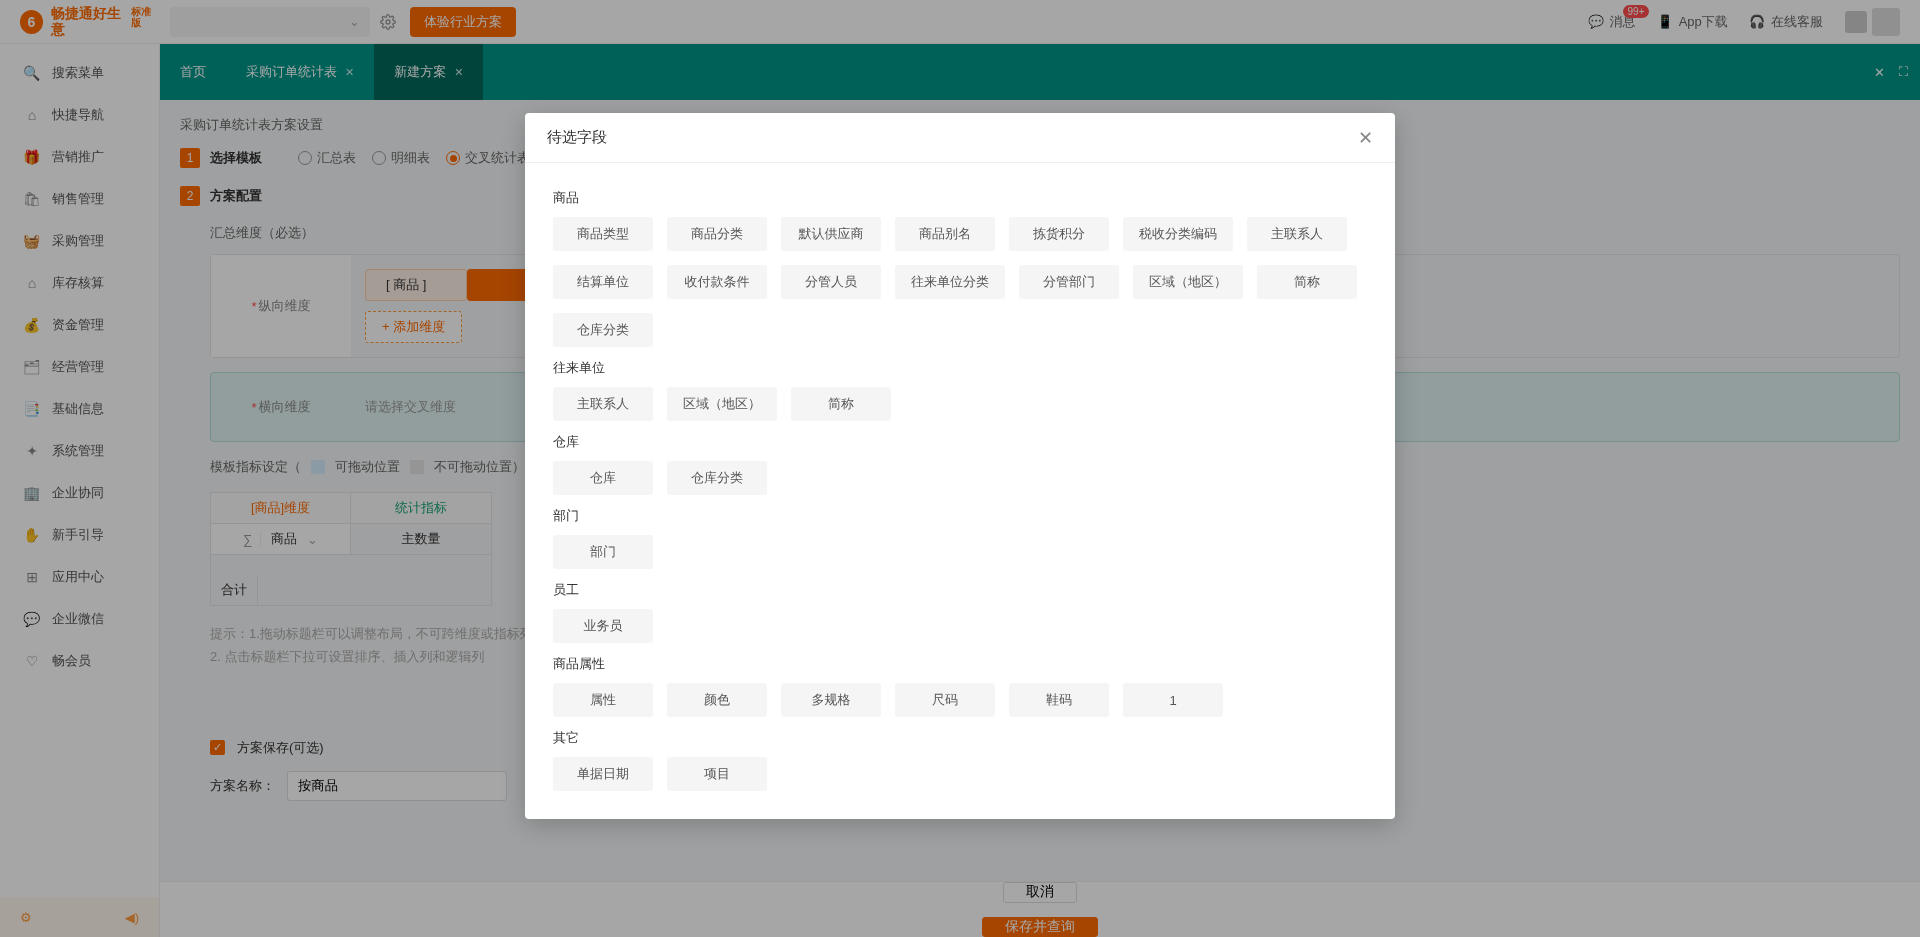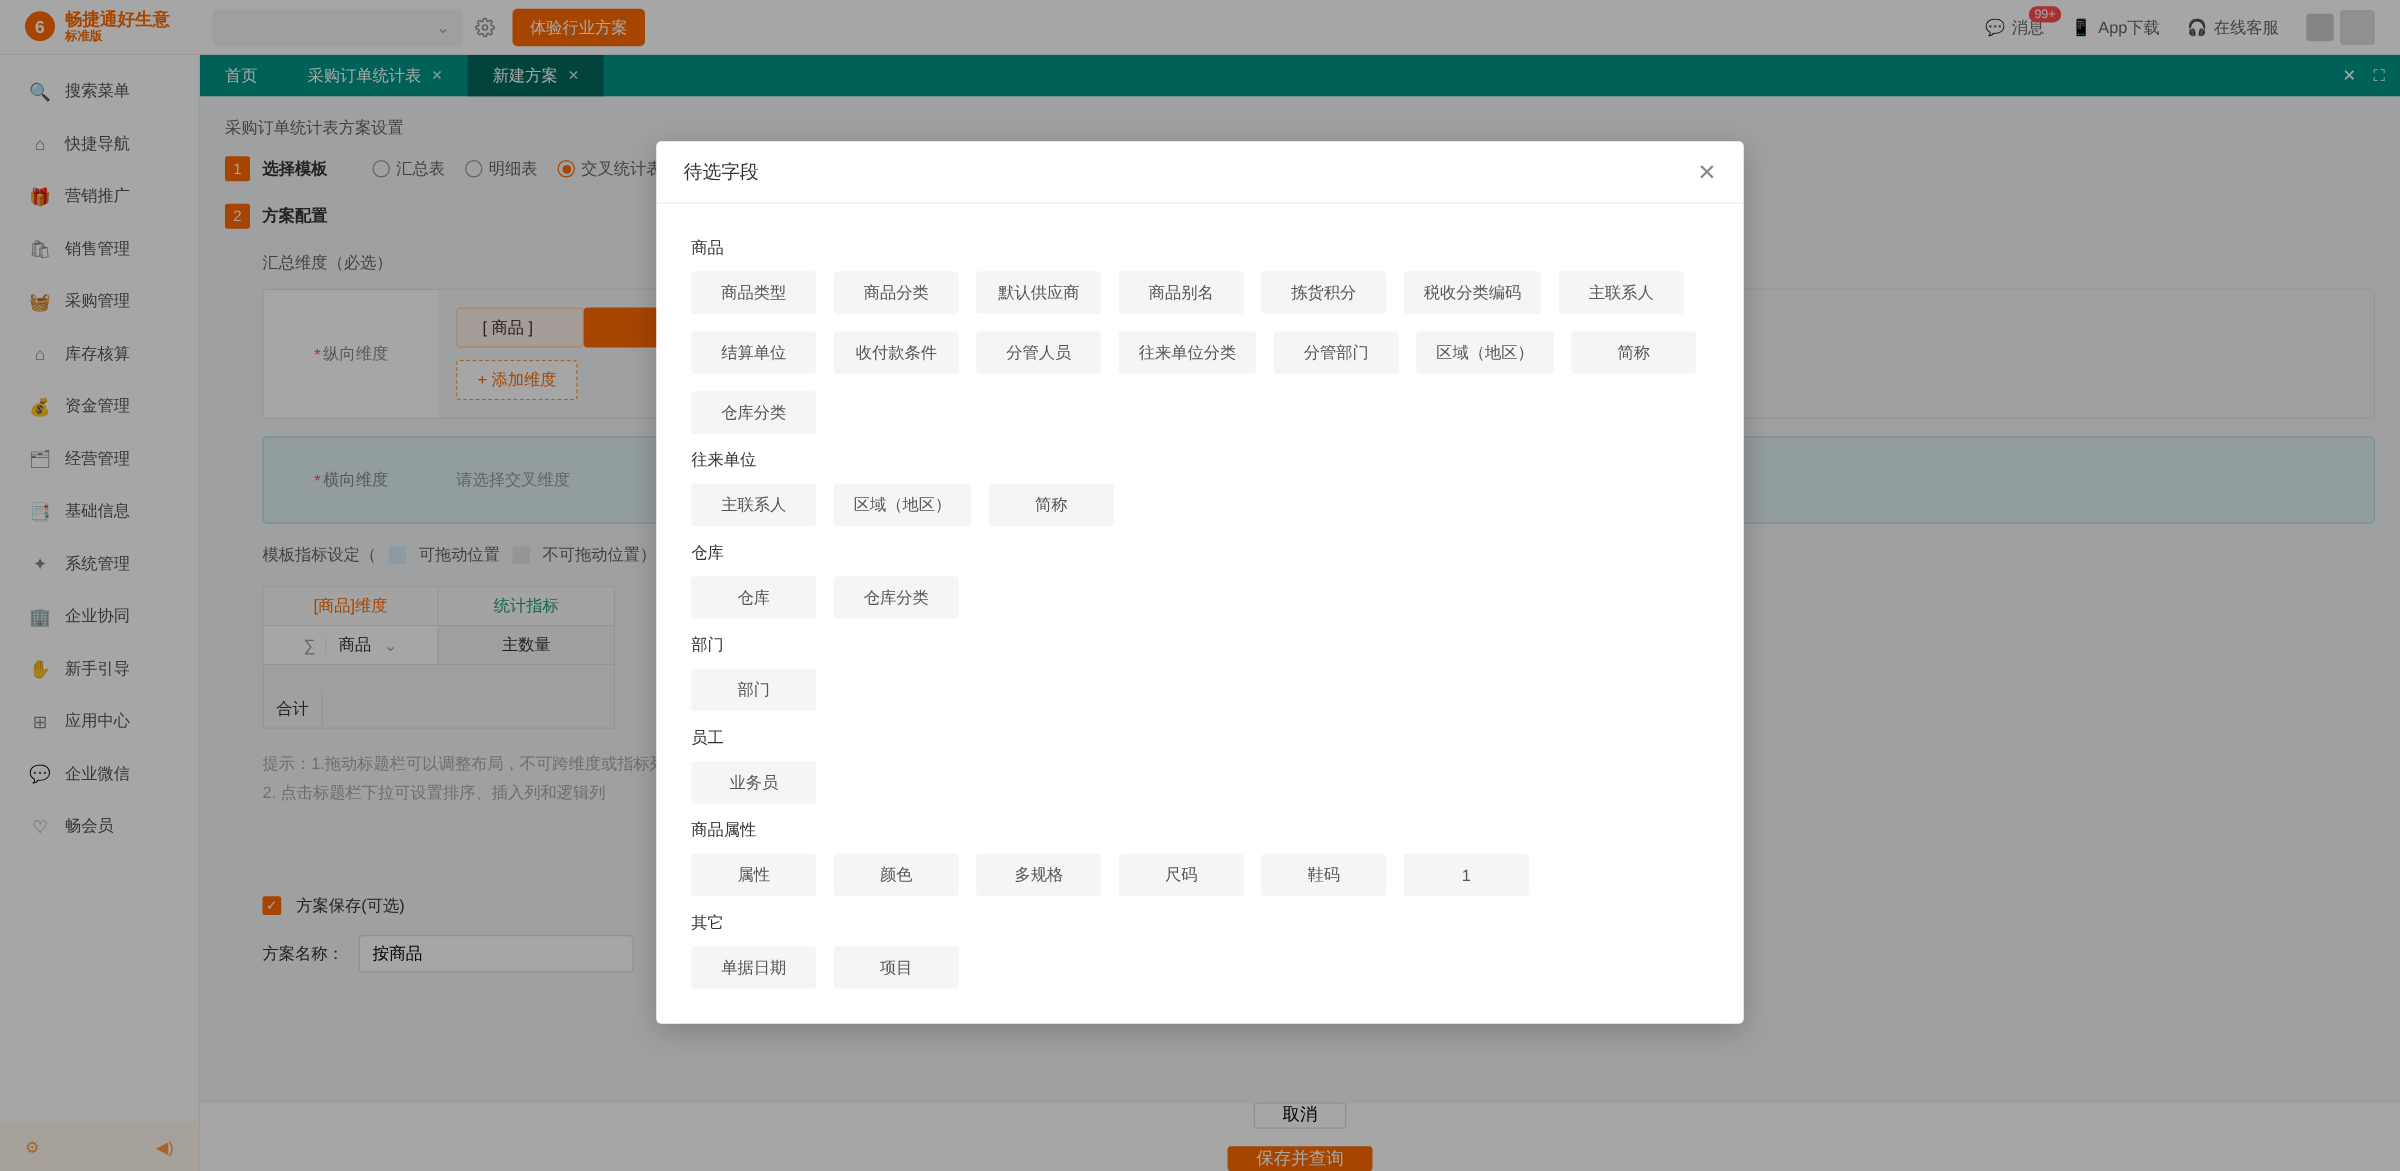--- a/index.html
+++ b/index.html
@@ -2,40 +2,40 @@
 <html><head>
 <meta charset="utf-8">
 <style>
 * { margin: 0; padding: 0; box-sizing: border-box; }
 body { font-family: "Microsoft YaHei", Arial, sans-serif; font-size: 13px; color: #333; background: #fff; overflow: hidden; width: 1920px; height: 937px; position: relative; }
 
 
 .top-header { height: 44px; background: #fff; border-bottom: 1px solid #eee; display: flex; align-items: center; padding: 0 20px; }
 .logo-area { display: flex; align-items: center; gap: 8px; width: 140px; }
 .logo-icon { width: 24px; height: 24px; background: #ff6b00; border-radius: 50%; display: flex; align-items: center; justify-content: center; color: #fff; font-weight: bold; font-size: 14px; }
-.logo-text { color: #ff6b00; font-size: 14px; font-weight: 600; display: flex; flex-direction: column; line-height: 1.1; }
+.logo-text { color: #ff6b00; font-size: 14px; font-weight: 600; display: flex; flex-direction: row; line-height: 1.1; }
 .logo-sub { font-size: 10px; color: #ff6b00; }
 .org-select { margin-left: 10px; width: 200px; height: 30px; background: #f5f5f5; border-radius: 4px; display: flex; align-items: center; padding: 0 10px; color: #999; justify-content: space-between; }
 .gear-btn { margin-left: 10px; color: #999; cursor: pointer; }
 .experience-btn { margin-left: 14px; background: #ff6b00; color: #fff; height: 30px; padding: 0 14px; border: none; border-radius: 4px; cursor: pointer; font-size: 13px; }
 .header-right { margin-left: auto; display: flex; align-items: center; gap: 22px; color: #666; }
 .hr-item { display: flex; align-items: center; gap: 5px; cursor: pointer; position: relative; }
 .badge { position: absolute; top: -8px; right: -14px; background: #ff4d4f; color: #fff; font-size: 10px; padding: 1px 5px; border-radius: 8px; }
 .avatar { width: 28px; height: 28px; background: #ddd; border-radius: 3px; }
 
 
 .sidebar { position: absolute; left: 0; top: 44px; bottom: 0; width: 160px; background: #fff; border-right: 1px solid #eee; display: flex; flex-direction: column; }
 .sidebar-items { flex: 1; padding-top: 8px; }
 .sb-item { display: flex; align-items: center; gap: 12px; padding: 12px 24px; color: #555; cursor: pointer; }
 .sb-icon { width: 16px; height: 16px; color: #888; display: flex; align-items: center; justify-content: center; font-size: 14px; }
 .sidebar-footer { height: 40px; background: #fff7ee; display: flex; align-items: center; justify-content: space-between; padding: 0 20px; color: #ff9a3c; }
 
 
 .main { position: absolute; left: 160px; right: 0; top: 44px; bottom: 0; background: #f5f6f7; display: flex; flex-direction: column; }
-.tabbar { height: 33px; background: #009688; display: flex; align-items: stretch; color: #fff; }
+.tabbar { height: 56px; background: #009688; display: flex; align-items: stretch; color: #fff; }
 .tab { padding: 0 20px; display: flex; align-items: center; gap: 8px; cursor: pointer; position: relative; }
 .tab.active { background: #00695c; }
 .tab-close { font-size: 11px; opacity: 0.8; }
 .tabbar-right { margin-left: auto; display: flex; align-items: center; padding: 0 12px; gap: 14px; }
 
 .content { flex: 1; padding: 16px 20px 0 20px; overflow: auto; }
 .breadcrumb { color: #666; margin-bottom: 14px; }
 
 .step-row { display: flex; align-items: center; gap: 10px; margin-bottom: 18px; }
 .step-num { width: 20px; height: 20px; background: #ff6b00; color: #fff; display: flex; align-items: center; justify-content: center; font-size: 12px; border-radius: 2px; }

